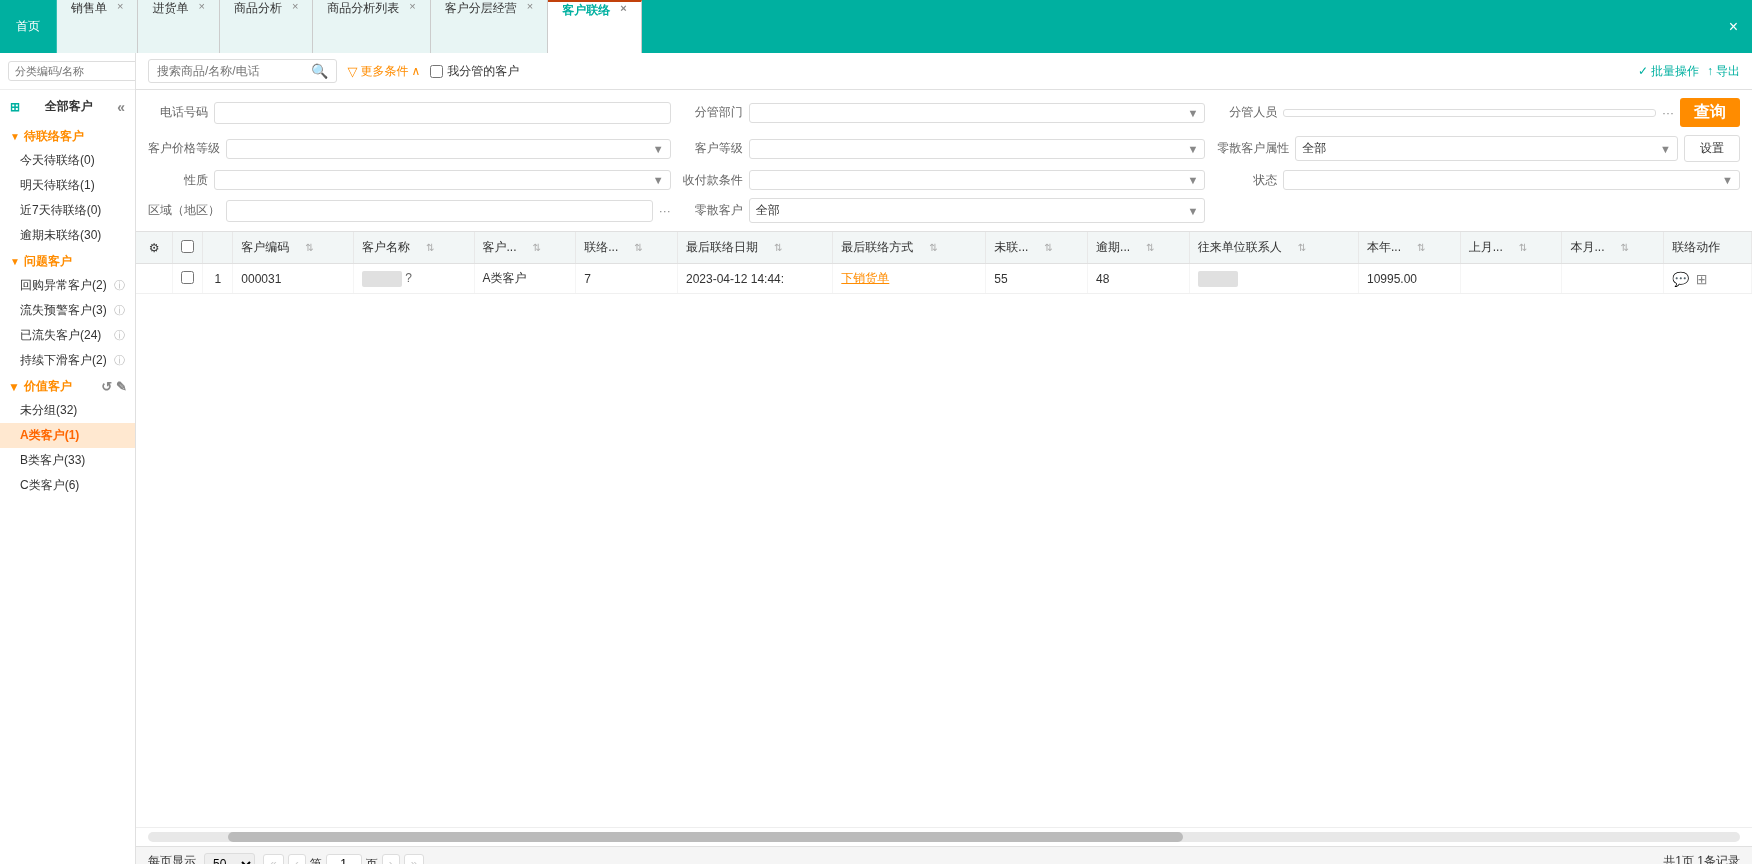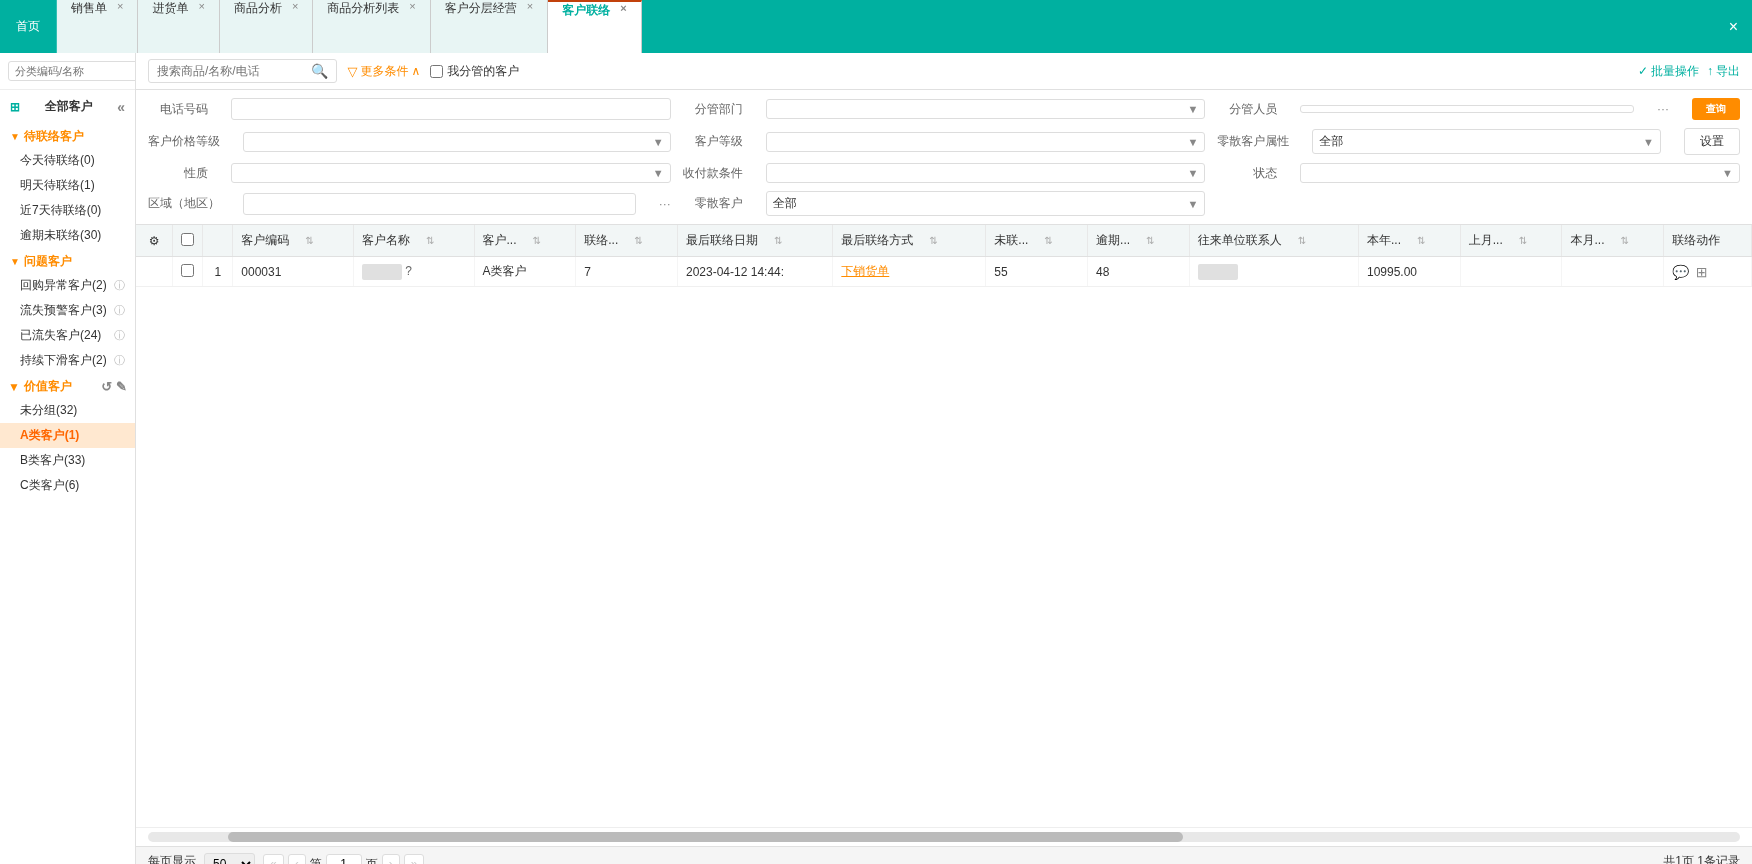--- a/index.html
+++ b/index.html
@@ -115,39 +115,39 @@
       display: flex; align-items: center; gap: 3px;
     }
 
     
     .adv-filter {
       background: #fff; border-bottom: 1px solid #e0e0e0;
       padding: 8px 12px; display: grid;
       grid-template-columns: repeat(3, 1fr); gap: 8px 12px;
     }
     .filter-row {
-      display: flex; align-items: center; gap: 23px;
+      display: flex; align-items: center; gap: 6px;
     }
     .filter-label {
       color: #666; font-size: 12px; white-space: nowrap; min-width: 60px; text-align: right;
     }
     .filter-select {
       flex: 1; border: 1px solid #ddd; border-radius: 3px; padding: 3px 6px;
       font-size: 12px; color: #333; cursor: pointer; background: #fff;
       display: flex; align-items: center; justify-content: space-between;
     }
     .filter-select .sel-arrow { color: #888; font-size: 11px; }
     .filter-input {
       flex: 1; border: 1px solid #ddd; border-radius: 3px; padding: 3px 8px;
       font-size: 12px; outline: none; color: #333;
     }
     .filter-dots { color: #888; cursor: pointer; }
     .orange-btn {
       background: #ff8c00; color: #fff; border: none; border-radius: 3px;
-      padding: 4px 14px; cursor: pointer; font-size: 10px; font-weight: bold;
+      padding: 4px 14px; cursor: pointer; font-size: 16px; font-weight: bold;
     }
     .grey-btn {
       background: #fff; border: 1px solid #ddd; border-radius: 3px;
       padding: 4px 15px; cursor: pointer; font-size: 12px; color: #333;
     }
 
     
     .table-wrapper {
       flex: 1; overflow: auto; background: #fff;
     }

